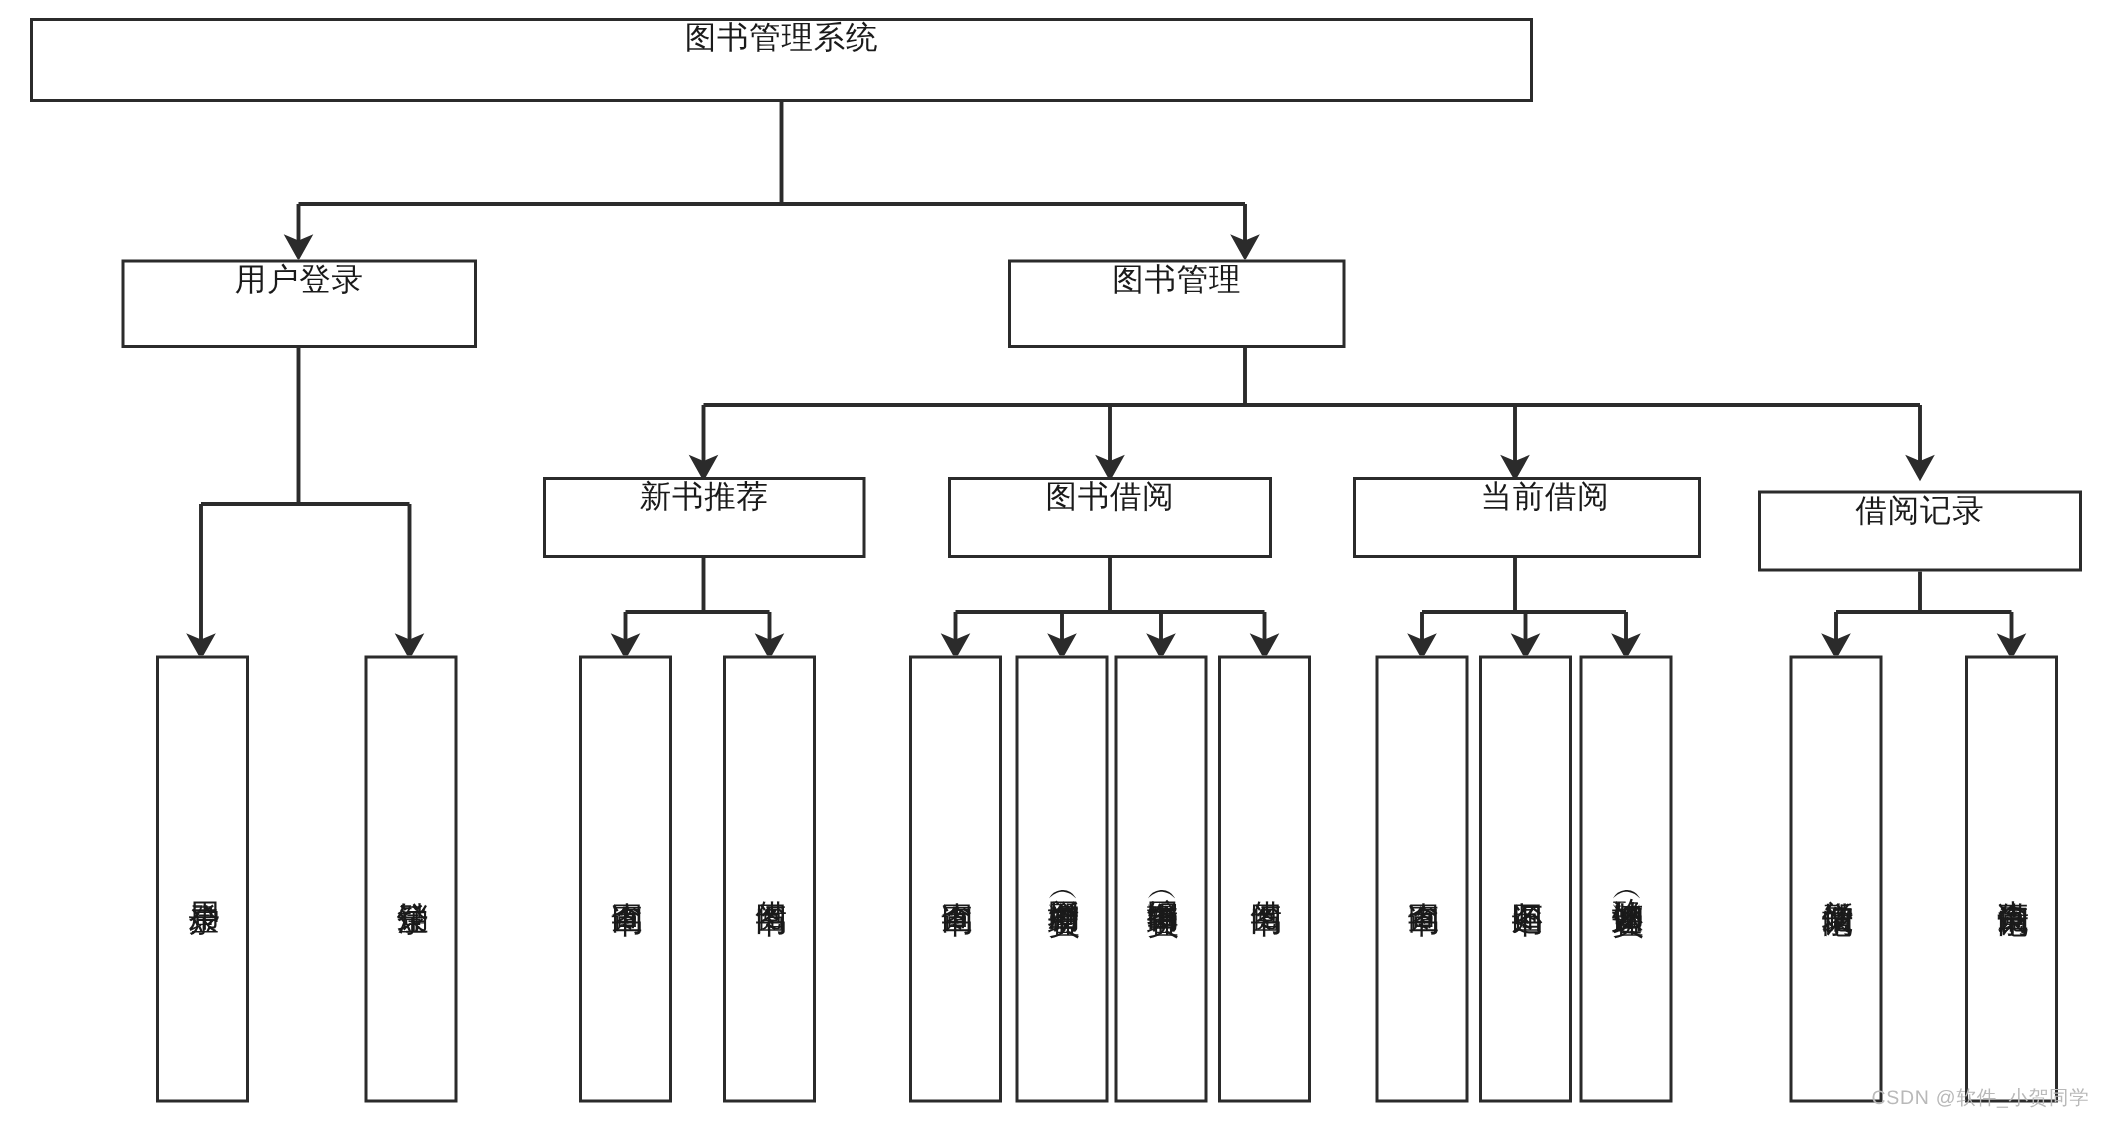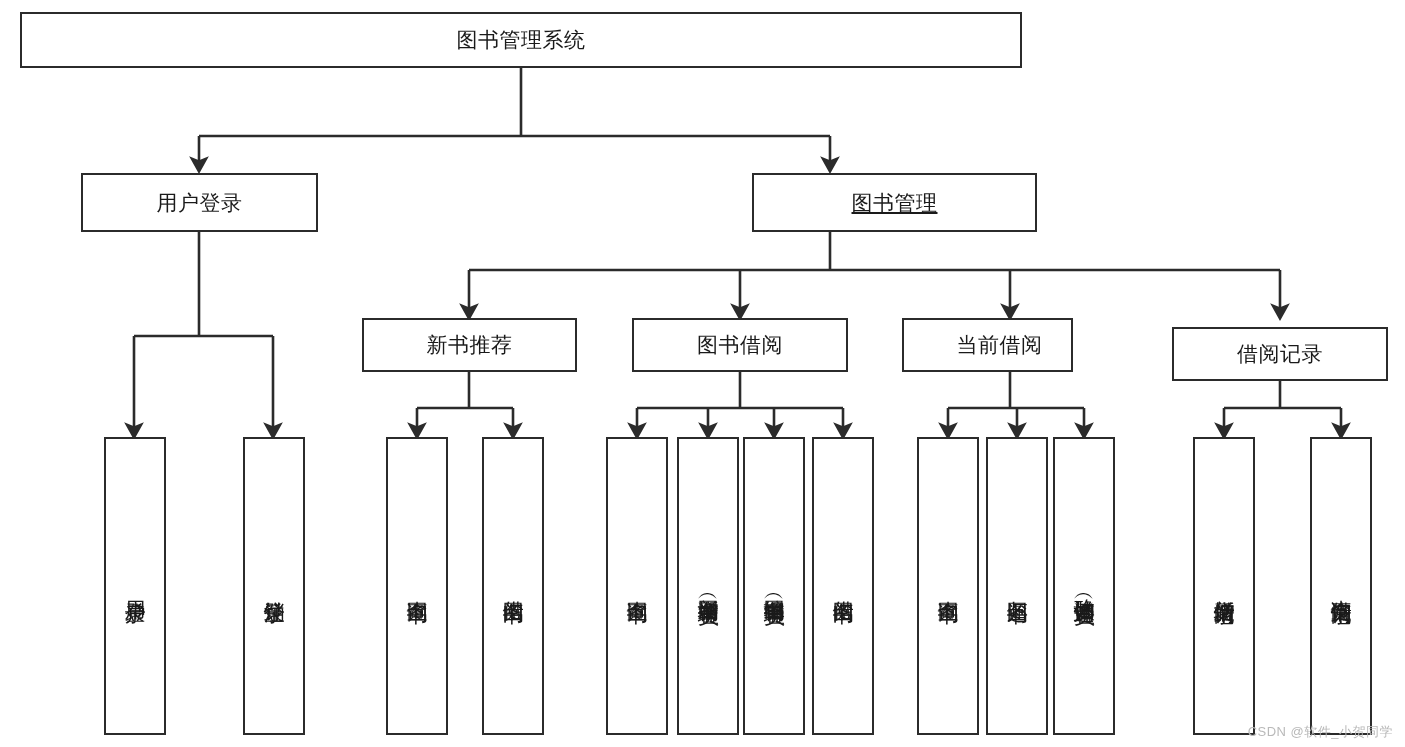--- a/index.html
+++ b/index.html
@@ -25,21 +25,20 @@
     width: 1405px;
     height: 747px;
     pointer-events: none;
   }
   .node {
     position: absolute;
     box-sizing: border-box;
     background: #ffffff;
     border: 2px solid #2b2b2b;
     display: flex;
-    align-items: center;
     justify-content: center;
     color: #1a1a1a;
     text-align: center;
     line-height: 1.12;
   }
   .node.horizontal {
     font-size: 21px;
     letter-spacing: 0.5px;
   }
   .node.vertical {
@@ -126,31 +125,31 @@
     </g>
   </svg>
 
   <div class="node horizontal node-root" style="left:20px; top:12px; width:1002px; height:56px;">
     <span class="label">图书管理系统</span>
   </div>
 
   <div class="node horizontal" style="left:81px; top:173px; width:237px; height:59px;">
     <span class="label">用户登录</span>
   </div>
-  <div class="node horizontal" style="left:752px; top:173px; width:285px; height:59px;text-decoration:underline;">
+  <div class="node horizontal" style="left:672px; top:173px; width:225px; height:59px;">
     <span class="label">图书管理</span>
   </div>
 
   <div class="node horizontal" style="left:632px; top:318px; width:216px; height:54px;">
     <span class="label">图书借阅</span>
   </div>
   <div class="node horizontal" style="left:362px; top:318px; width:215px; height:54px;">
     <span class="label">新书推荐</span>
   </div>
-  <div class="node horizontal" style="left:902px; top:318px; width:171px; height:54px;padding-left:24px;">
+  <div class="node horizontal" style="left:902px; top:318px; width:232px; height:54px;padding-left:24px;">
     <span class="label">当前借阅</span>
   </div>
   <div class="node horizontal" style="left:1172px; top:302px; width:216px; height:54px;margin-top:25px;">
     <span class="label">借阅记录</span>
   </div>
 
   <div class="node vertical" style="left:104px; top:437px; width:62px; height:298px;">
     <span class="label">用户登录</span>
   </div>
   <div class="node vertical" style="left:243px; top:437px; width:62px; height:298px;">

